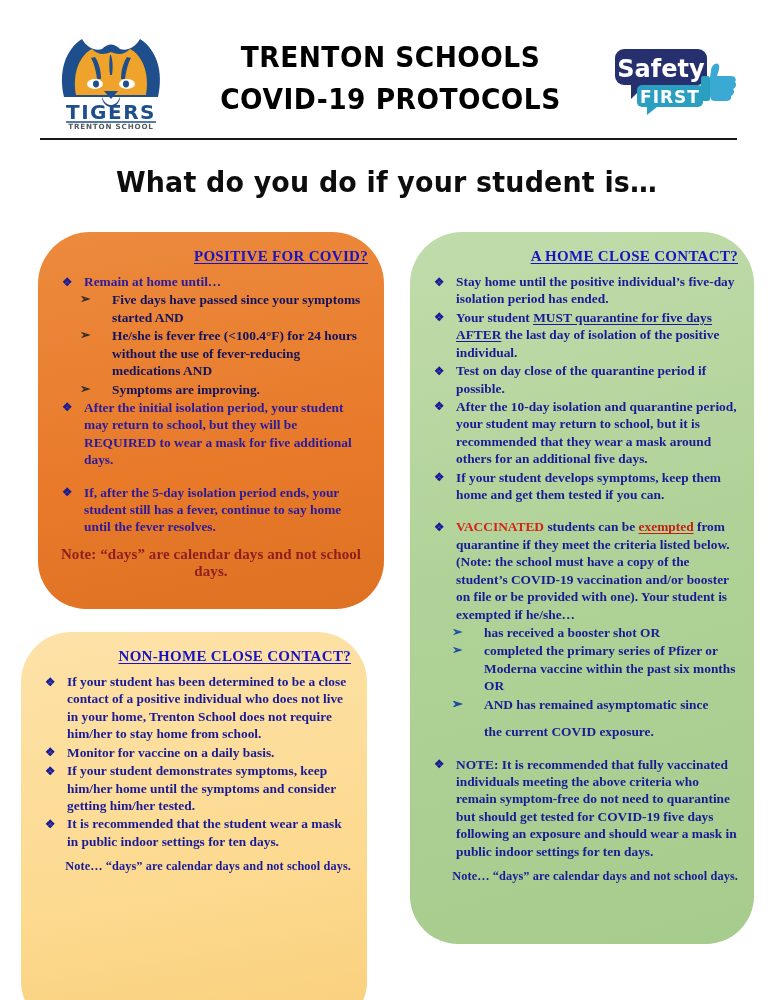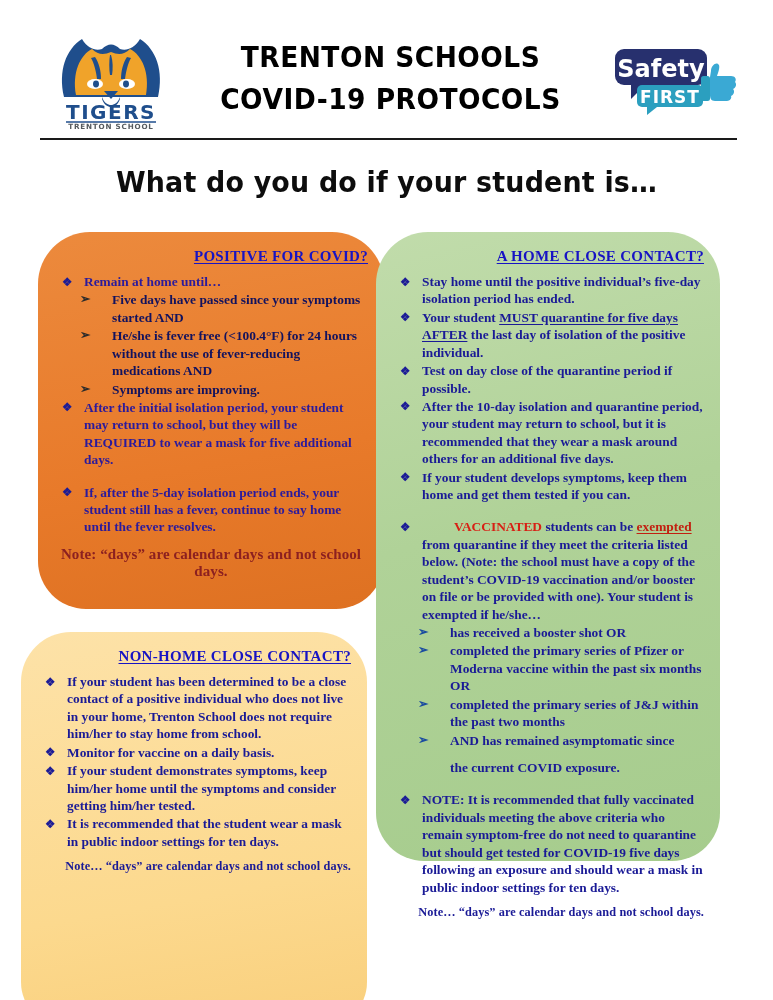--- a/index.html
+++ b/index.html
@@ -95,24 +95,24 @@
   .panel-nonhome {
     left: 21px;
     top: 400px;
     width: 346px;
     height: 396px;
     background: linear-gradient(170deg, #fde2a8 0%, #fcd98e 65%, #f9cf7c 100%);
     border-radius: 50px 50px 46px 46px;
   }
 
   .panel-home {
-    left: 376px;
+    left: 410px;
     top: 0;
     width: 344px;
-    height: 629px;
+    height: 712px;
     background: linear-gradient(165deg, #c1dcab 0%, #b0d298 45%, #a6cc8d 100%);
     border-radius: 52px 52px 48px 48px;
   }
 
   
   .panel-title {
     text-align: right;
     font-weight: bold;
     font-size: 15px;
     color: #1713c4;
@@ -171,21 +171,21 @@
 
   
   .panel-home li.b2 { color: #1a1a96; }
   .panel-home li.b2 > .bullet-a { color: #1a4ba0; }
 
   .spacer-sm { height: 9px; }
   .spacer-md { height: 14px; }
 
   
   .u { text-decoration: underline; text-underline-offset: 2px; }
-  .red { color: #d82014; margin-left: 32px; }
+  .red { color: #d82014; }
   .red-u { color: #c21f10; text-decoration: underline; text-underline-offset: 2px; }
 
   .note {
     font-weight: bold;
     font-size: 15px;
     color: #8c2020;
     text-align: center;
     margin-top: 10px;
     letter-spacing: 0.1px;
   }
@@ -357,21 +357,20 @@
       <li class="b2">
         <span class="bullet-a">➢</span>
         <span>has received a booster shot OR</span>
       </li>
       <li class="b2">
         <span class="bullet-a">➢</span>
         <span>completed the primary series of Pfizer or Moderna vaccine within the past six months OR</span>
       </li>
       <li class="b2">
         <span class="bullet-a">➢</span>
-        <span>completed the primary series of J&amp;J within the past two months</span>
       </li>
       <li class="b2">
         <span class="bullet-a">➢</span>
         <span>AND has remained asymptomatic since</span>
       </li>
       <li class="spacer-sm"></li>
       <li class="b2">
         <span>the current COVID exposure.</span>
       </li>
 

